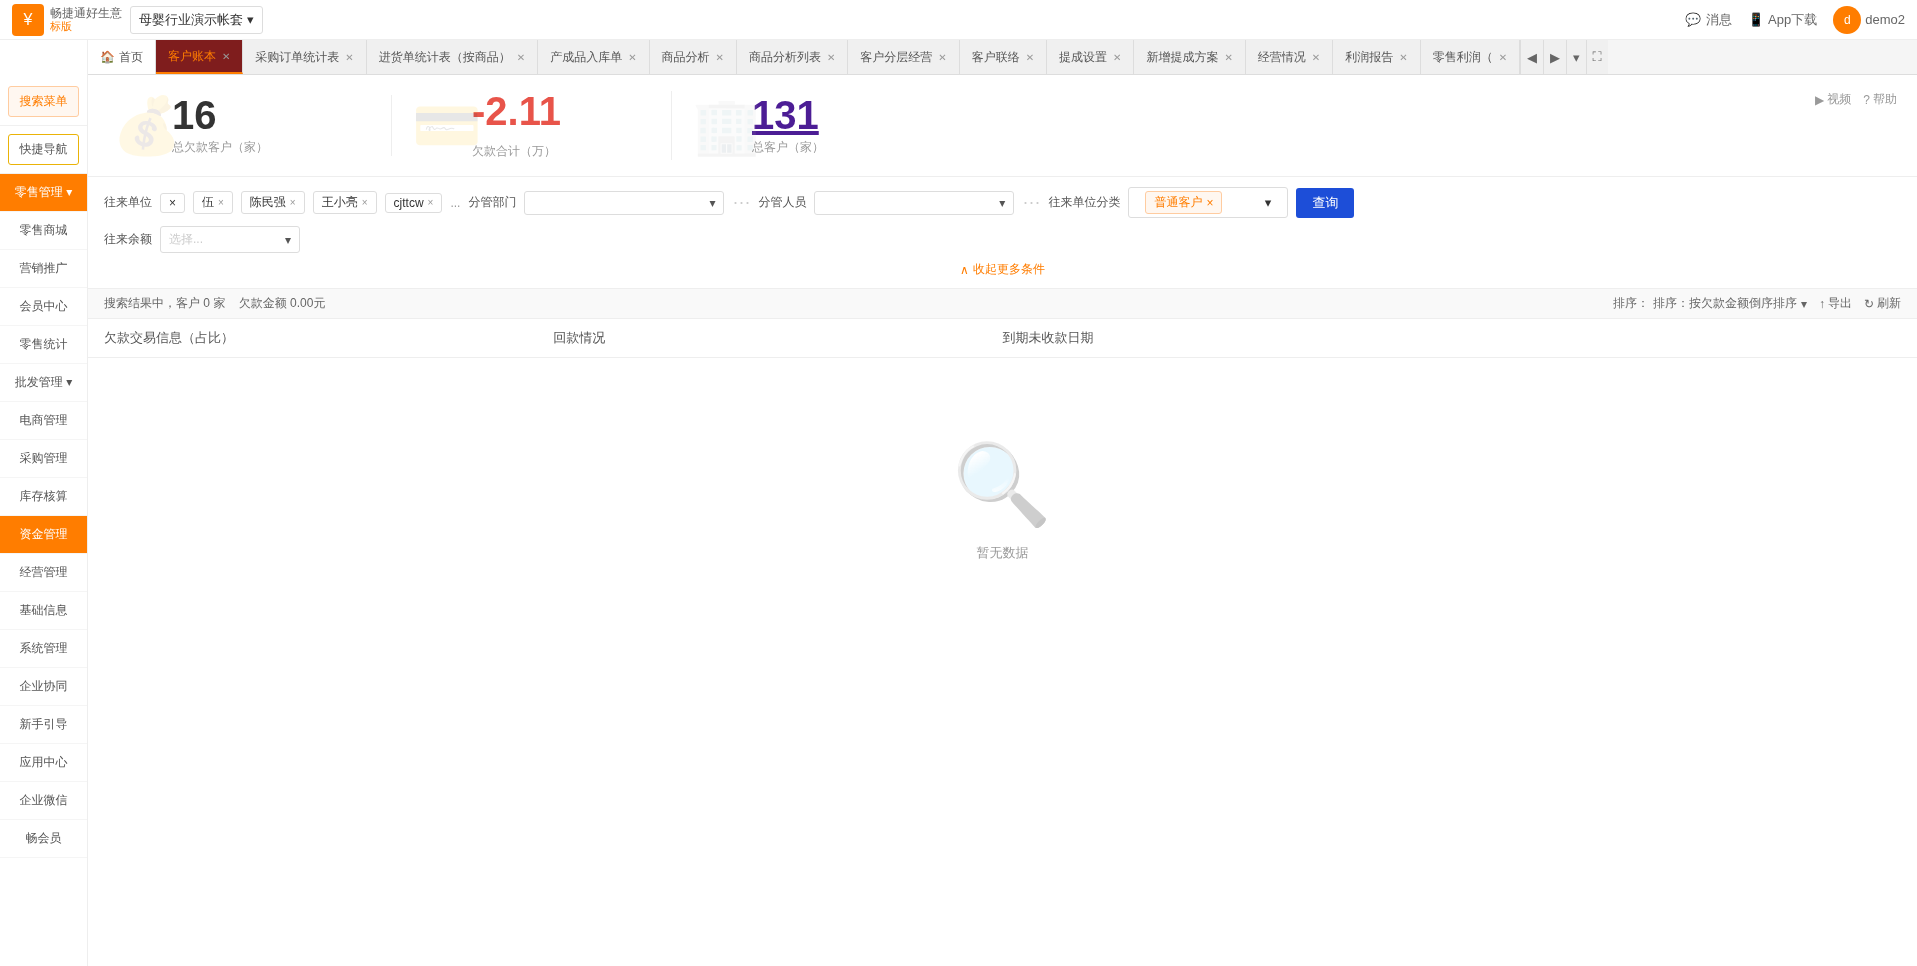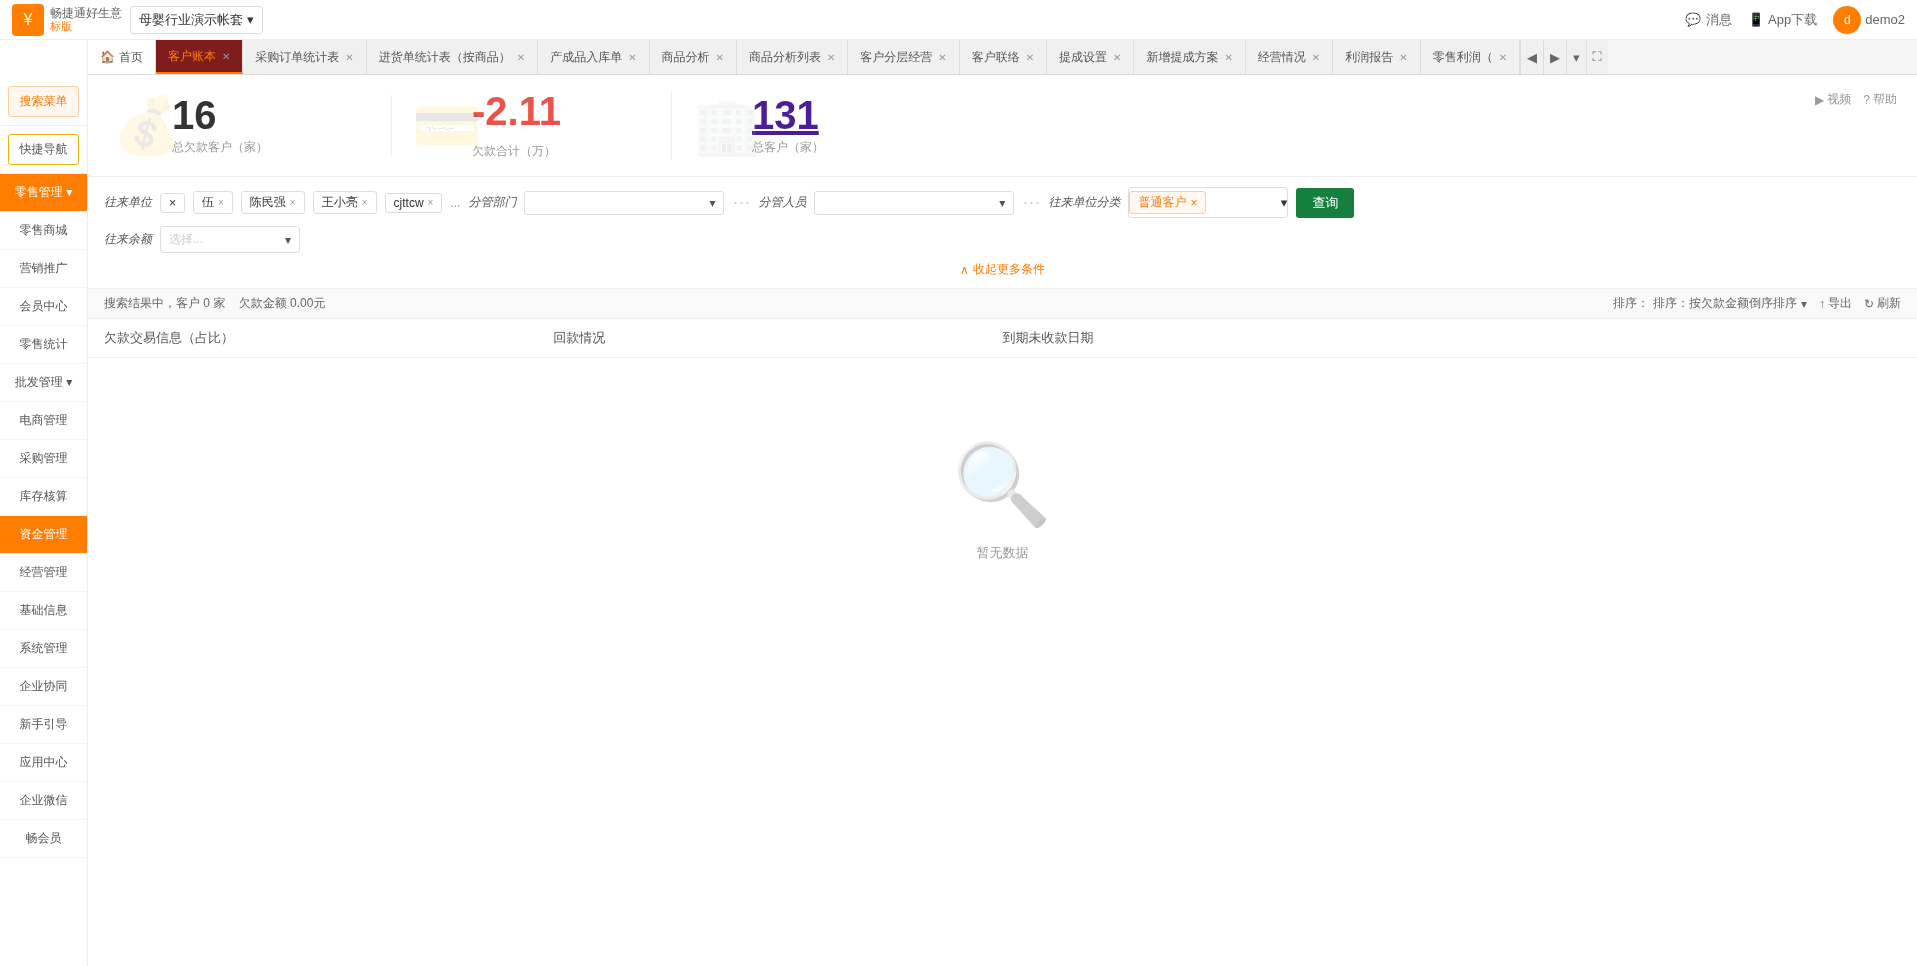--- a/index.html
+++ b/index.html
@@ -39,21 +39,21 @@
     .sidebar-menu-item.active { background: #ff7d00; color: white; }
 
     
     .stats-bar { background: #fff; padding: 16px 24px; display: flex; align-items: center; border-bottom: 1px solid #eee; flex-shrink: 0; position: relative; }
     .stats-help { position: absolute; right: 20px; top: 16px; display: flex; gap: 12px; }
     .stats-help-btn { color: #999; font-size: 12px; cursor: pointer; display: flex; align-items: center; gap: 3px; }
 
     
     .filter-area { background: #fff; padding: 10px 16px; border-bottom: 1px solid #eee; flex-shrink: 0; }
     .filter-row { display: flex; align-items: center; gap: 8px; margin-bottom: 8px; flex-wrap: wrap; }
-    .filter-label { font-size: 12px; color: #555; white-space: nowrap; font-style: italic; }
+    .filter-label { font-size: 12px; color: #555; white-space: nowrap; }
     .filter-tag { display: inline-flex; align-items: center; background: #fff; border: 1px solid #ddd; border-radius: 3px; padding: 2px 8px; font-size: 12px; gap: 4px; }
     .filter-tag .tag-close { color: #999; cursor: pointer; font-size: 10px; }
     .filter-select { display: flex; align-items: center; border: 1px solid #ddd; border-radius: 3px; padding: 4px 8px; cursor: pointer; font-size: 12px; color: #555; gap: 4px; min-width: 120px; }
     .filter-select-wide { min-width: 200px; }
     .filter-more { color: #999; cursor: pointer; font-size: 12px; }
     .collapse-btn { display: flex; align-items: center; gap: 4px; color: #ff7d00; font-size: 12px; cursor: pointer; }
     .filter-center { display: flex; justify-content: center; margin-top: 4px; }
     .tag-orange { display: inline-flex; align-items: center; background: #fff7f0; border: 1px solid #ffcca0; border-radius: 3px; padding: 2px 8px; font-size: 12px; gap: 4px; color: #ff7d00; }
 
     
@@ -310,29 +310,29 @@
           <span style="color:#ccc; font-size:18px;">···</span>
 
           <span class="filter-label">分管人员</span>
           <div class="filter-select filter-select-wide">
             <span style="color:#ccc; flex:1;"></span>
             <span>▾</span>
           </div>
           <span style="color:#ccc; font-size:18px;">···</span>
 
           <span class="filter-label">往来单位分类</span>
-          <div style="display:flex; align-items:center; gap:4px; border: 1px solid #ddd; border-radius:3px; padding:3px 0; min-width:160px;">
+          <div style="display:flex; align-items:center; gap:4px; border: 1px solid #ddd; border-radius:3px; padding:3px 16px; min-width:160px;">
             <div class="tag-orange">
               <span>普通客户</span>
               <span style="cursor:pointer;">×</span>
             </div>
             <span style="margin-left:auto;">▾</span>
           </div>
 
-          <button style="background:#15803d; color:white; border:none; padding:6px 16px; border-radius:3px; cursor:pointer; font-size:13px;">查询</button>
+          <button style="background:#1d4ed8; color:white; border:none; padding:6px 16px; border-radius:3px; cursor:pointer; font-size:13px;">查询</button>
         </div>
 
         <div class="filter-row">
           <span class="filter-label">往来余额</span>
           <div class="filter-select" style="min-width:140px;">
             <span style="color:#ccc;">选择...</span>
             <span style="margin-left:auto;">▾</span>
           </div>
         </div>
 

